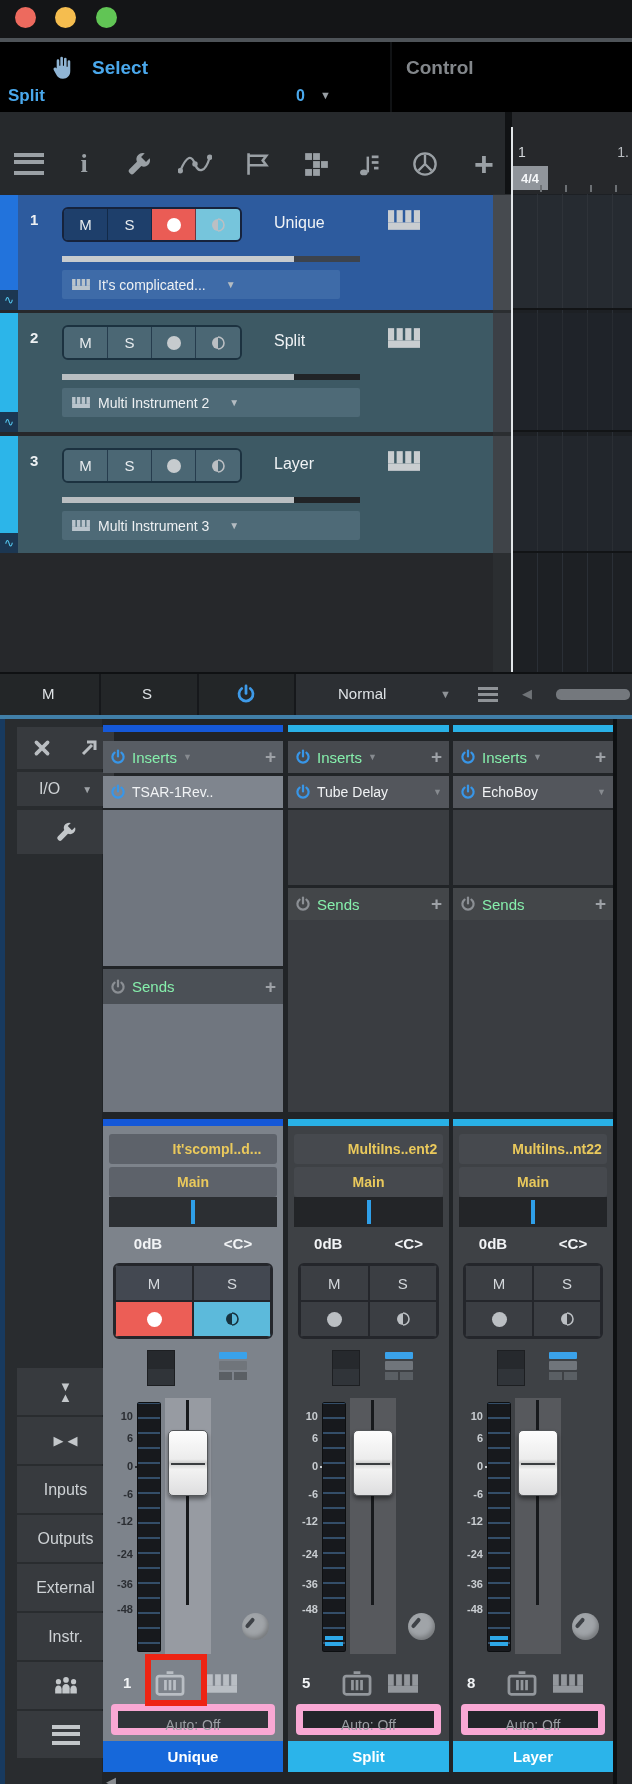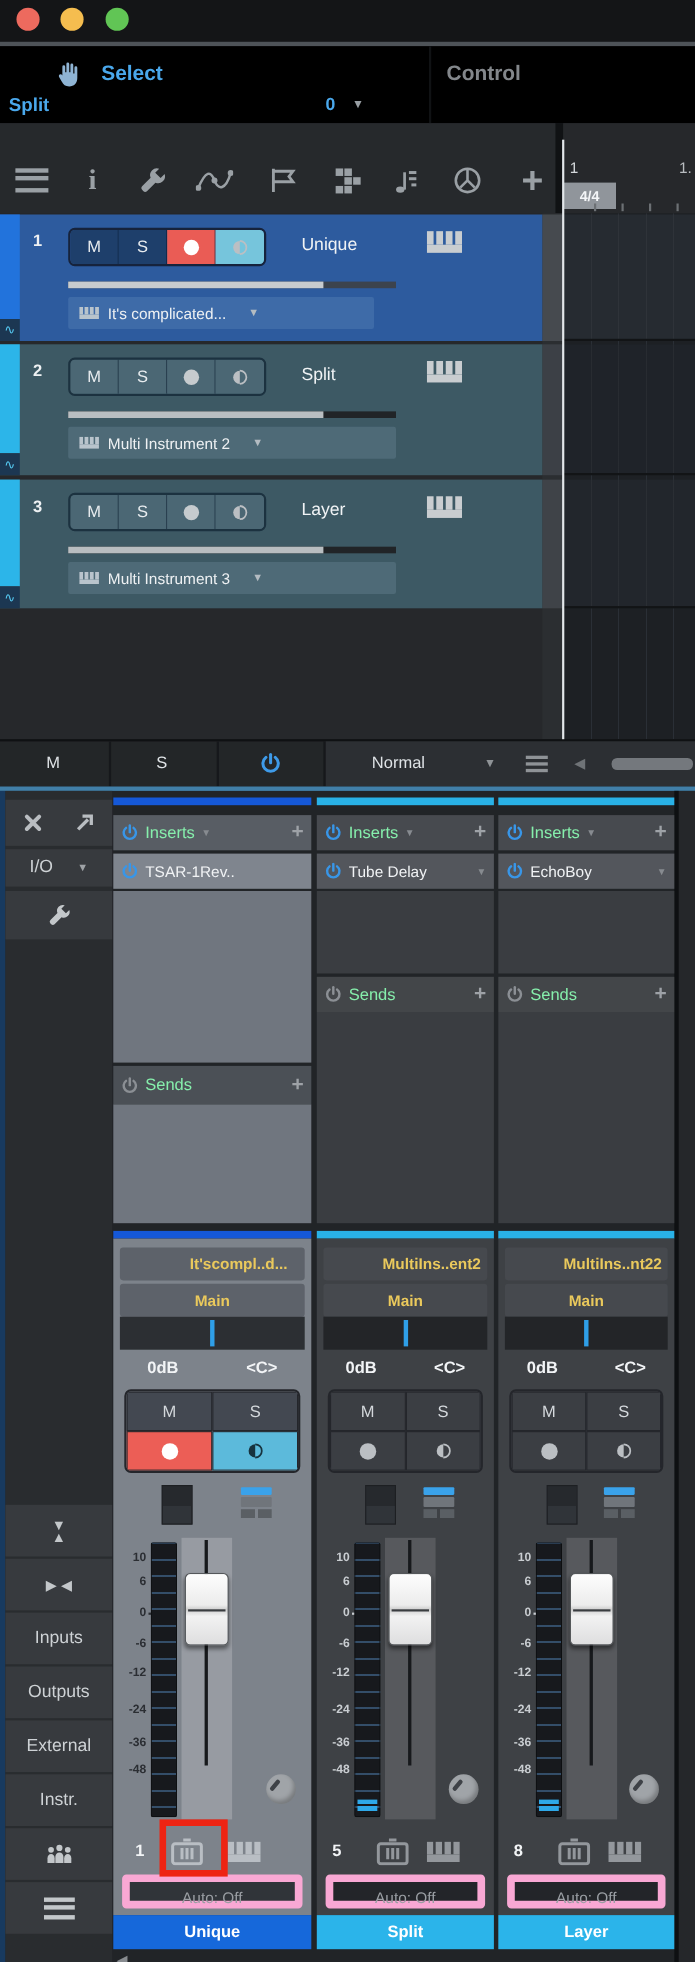--- a/index.html
+++ b/index.html
@@ -27,21 +27,21 @@
 .ticon { position:absolute; top:36px; width:36px; height:32px; color:#9aa0a5; display:flex; align-items:center; justify-content:center; }
 .ticon svg { display:block; }
 .burger { width:26px; height:18px; border-top:4px solid currentColor; border-bottom:4px solid currentColor; position:relative; }
 .burger::after { content:""; position:absolute; left:0; top:3px; width:100%; height:4px; background:currentColor; }
 .ticon.info { font-size:26px; font-weight:bold; font-family:"Liberation Serif",serif; }
 .ticon.plus { font-size:34px; font-weight:bold; line-height:26px; }
 .ruler-gap { position:absolute; left:505px; top:112px; width:7px; height:82px; background:#101214; }
 .rulerbar { position:absolute; left:512px; top:112px; width:120px; height:82px; background:#26282b; }
 .rb1 { position:absolute; left:6px; top:32px; font-size:14px; color:#d4d8db; }
 .rb2 { position:absolute; right:3px; top:32px; font-size:14px; color:#b9bdc1; }
-.tsig { position:absolute; left:0; top:54px; width:48px; height:24px; background:#90959b; color:#f4f6f8; font-size:13px; font-weight:bold; display:flex; align-items:center; justify-content:center; }
+.tsig { position:absolute; left:0; top:54px; width:36px; height:24px; background:#90959b; color:#f4f6f8; font-size:13px; font-weight:bold; display:flex; align-items:center; justify-content:center; }
 .rtick { position:absolute; bottom:2px; width:2px; height:7px; background:#6c7074; }
 
 
 .arrange { position:absolute; left:0; top:194px; width:632px; height:478px; background:#26282b; }
 .grid { position:absolute; left:512px; top:0; width:120px; height:478px; background:#1d2024;
   background-image:repeating-linear-gradient(to right, #2a2f36 0 1px, transparent 1px 25px); }
 .grow { position:absolute; left:0; width:120px; border-bottom:2px solid #121416;
   background-image:repeating-linear-gradient(to right, rgba(255,255,255,.04) 0 1px, transparent 1px 25px); }
 .vstrip { position:absolute; left:493px; top:0; width:19px; height:478px; background:#2b2e31; }
 .vs { position:absolute; left:0; width:19px; }
@@ -85,21 +85,21 @@
 .af-burger { position:absolute; left:478px; top:13px; width:20px; height:15px; border-top:3px solid #8f9397; border-bottom:3px solid #8f9397; }
 .af-burger::after { content:""; display:block; margin-top:3px; height:3px; background:#8f9397; }
 .af-left-arrow { position:absolute; left:522px; top:12px; font-size:13px; color:#6f7377; }
 .af-scroll { position:absolute; left:556px; right:2px; top:15px; height:11px; background:#74787d; border-radius:5px; }
 .playhead { position:absolute; left:511px; top:127px; width:2px; height:545px; background:#e2e6e9; z-index:40; }
 
 
 .mixer { position:absolute; left:0; top:715px; width:632px; height:1069px; background:#212427; border-top:4px solid #417fa8; }
 .medge { position:absolute; left:0; top:0; width:5px; height:1065px; background:#183a5f; }
 .mleft { position:absolute; left:5px; top:0; width:97px; height:1065px; background:#292c2f; }
-.mrow { position:absolute; left:0; width:97px; background:#373a3e; color:#ced2d5; display:flex; align-items:center; justify-content:center; font-size:16px; }
+.mrow { position:absolute; left:12px; width:97px; background:#373a3e; color:#ced2d5; display:flex; align-items:center; justify-content:center; font-size:16px; }
 .mright { position:absolute; left:613px; top:0; width:19px; height:1065px; background:#25272a; border-left:4px solid #0e1012; }
 
 .strip { position:absolute; top:4px; height:1057px; }
 .s1 { left:103px; width:180px; }
 .s2 { left:288px; width:161px; }
 .s3 { left:453px; width:160px; }
 .srow { position:absolute; left:0; right:0; display:flex; align-items:center; padding:0 7px; gap:6px; }
 .acc1 { position:absolute; left:0; right:0; top:2px; height:7px; }
 .hdr-inserts { top:18px; height:32px; background:#474a4f; }
 .sel .hdr-inserts { background:#585d64; }

